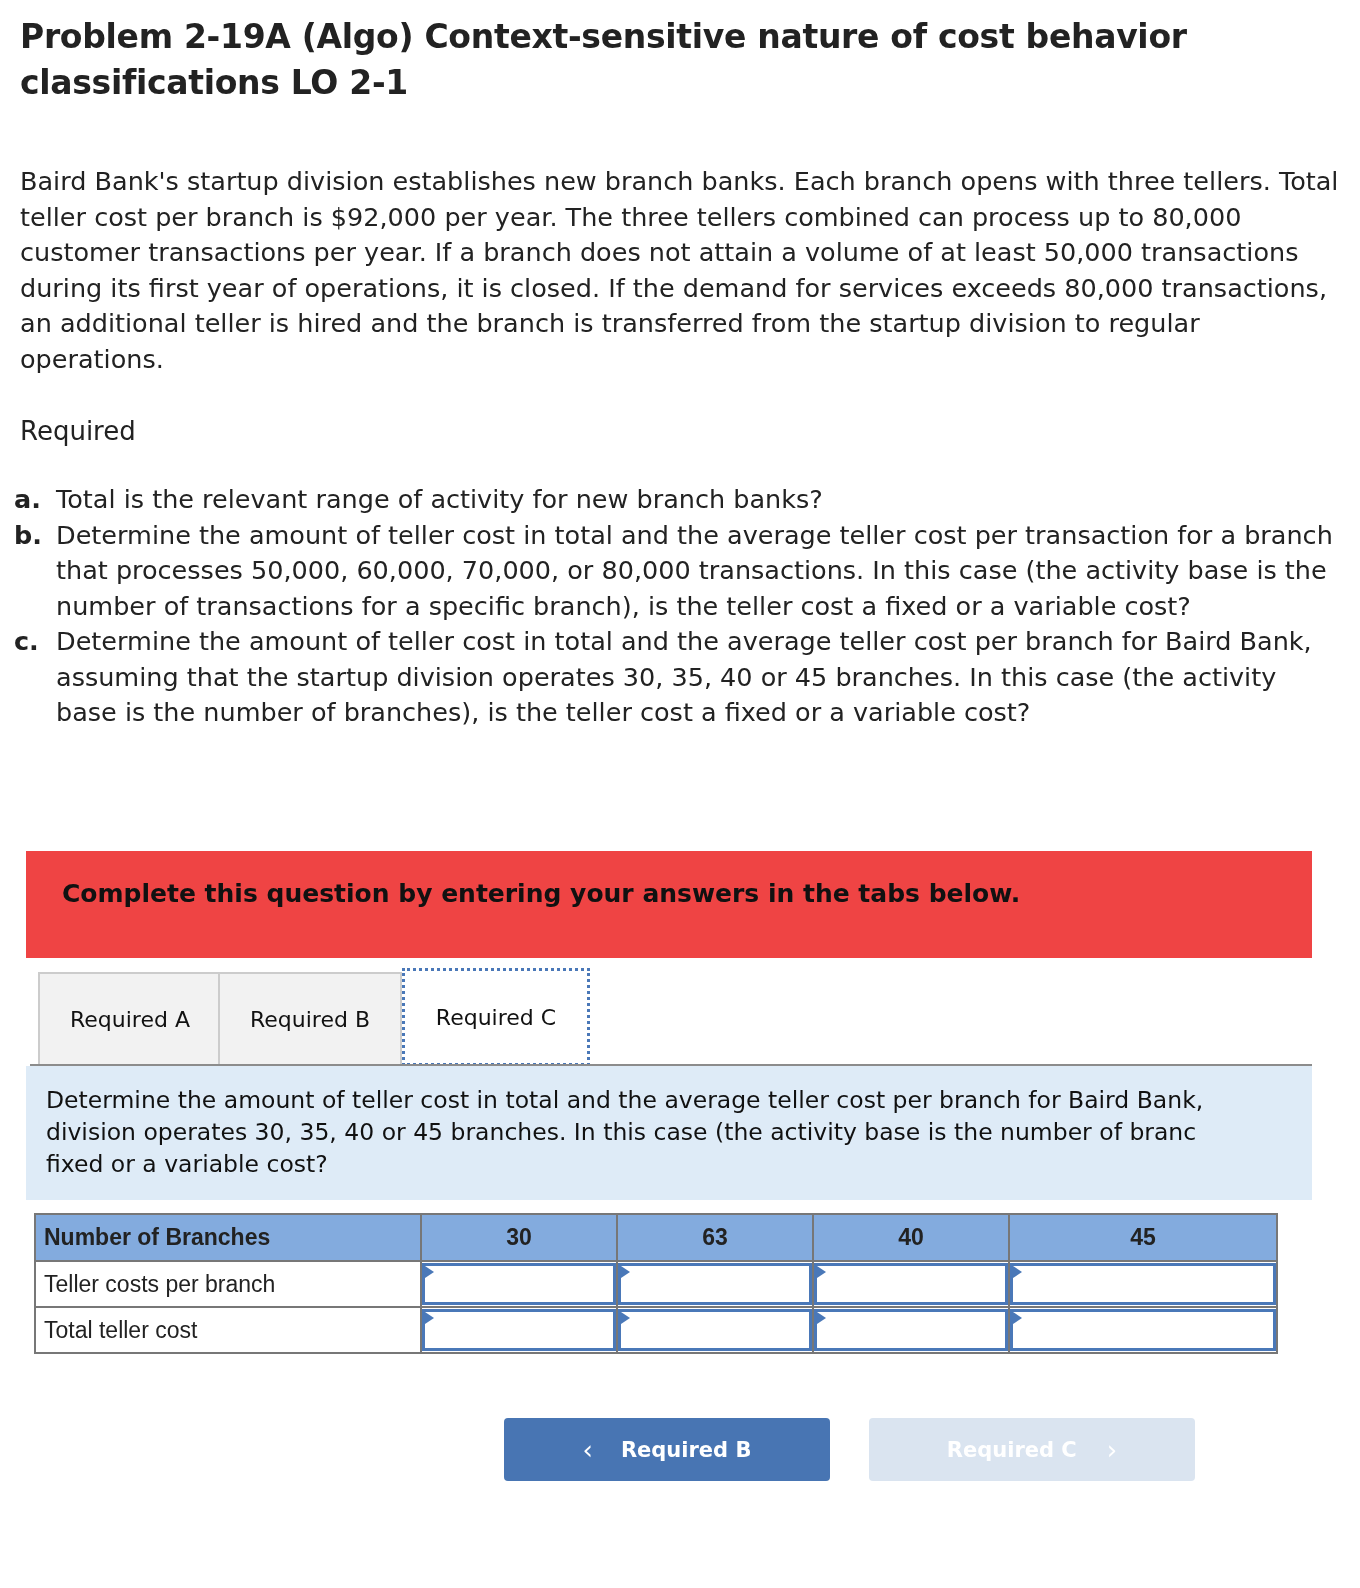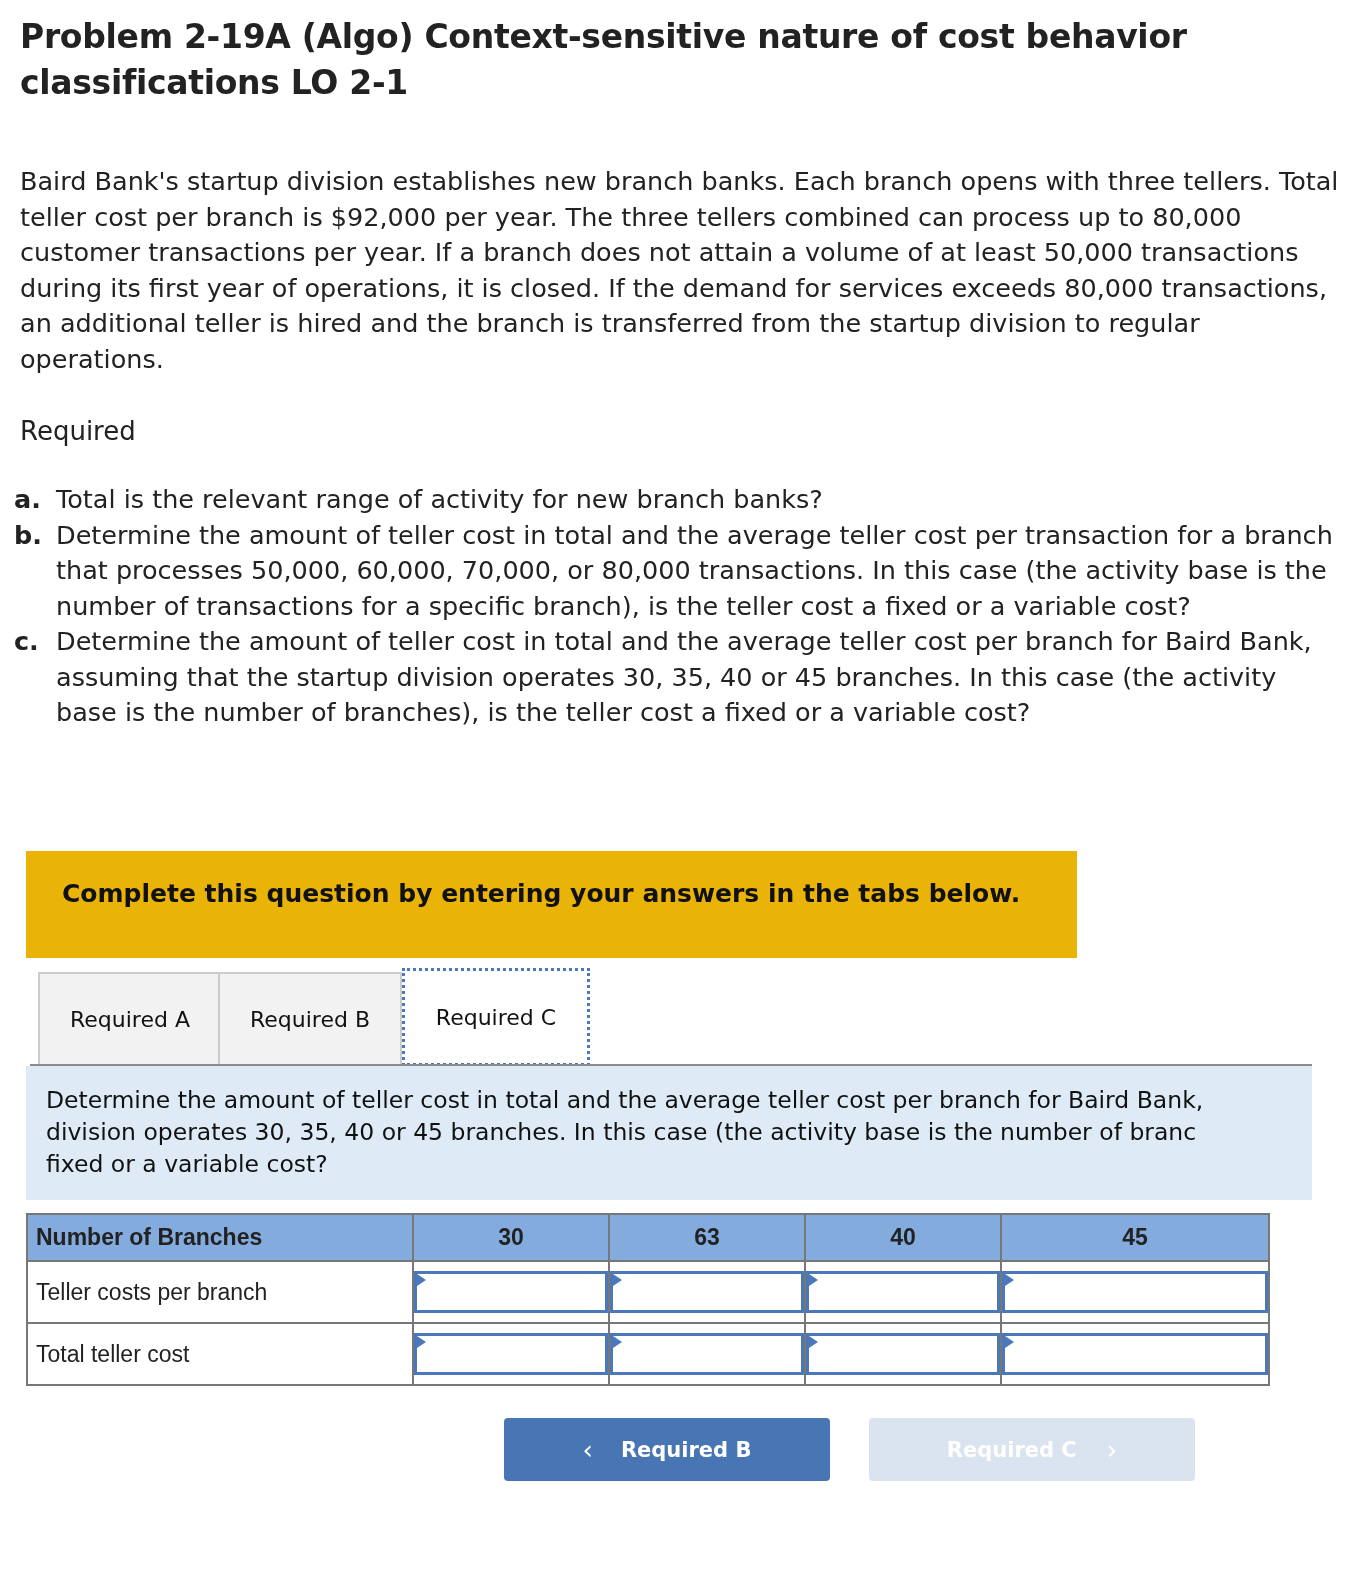--- a/index.html
+++ b/index.html
@@ -3,33 +3,33 @@
 <meta charset="utf-8">
 <style>
   html, body { margin:0; padding:0; background:#fff; }
   body { width:1360px; height:1588px; position:relative; overflow:hidden; font-family:"Liberation Sans", sans-serif; color:#1e1e1e; }
   .title { position:absolute; left:20px; top:14px; width:1300px; font-family:"DejaVu Sans", sans-serif; font-weight:bold; font-size:33px; line-height:46px; color:#222; letter-spacing:-0.3px; }
   .intro { position:absolute; left:20px; top:164px; width:1320px; font-family:"DejaVu Sans", sans-serif; font-size:25.5px; line-height:35.5px; color:#222; }
   .req-heading { position:absolute; left:20px; top:416px; font-family:"DejaVu Sans", sans-serif; font-weight:normal; font-size:26px; color:#222; }
   .req-list { position:absolute; left:14px; top:482px; width:1320px; font-family:"DejaVu Sans", sans-serif; font-size:25.5px; line-height:35.5px; color:#222; margin:0; padding:0; list-style:none; }
   .req-list li { position:relative; padding-left:42px; }
   .req-list .letter { position:absolute; left:0; top:0; font-weight:bold; }
-  .banner { position:absolute; left:26px; top:851px; width:1051px; height:107px; background:#eab308; }
+  .banner { position:absolute; left:26px; top:851px; width:1286px; height:107px; background:#ef4444; }
   .banner span { position:absolute; left:36px; top:28px; font-family:"DejaVu Sans", sans-serif; font-weight:bold; font-size:25px; color:#111; }
   .tabs { position:absolute; left:30px; top:972px; height:94px; }
   .tab { position:absolute; top:0; height:92px; background:#f2f2f2; border:2px solid #ccc; border-bottom:none; box-sizing:border-box; font-family:"DejaVu Sans", sans-serif; font-size:22px; color:#111; display:flex; align-items:center; justify-content:center; cursor:pointer; }
   .tab.active { background:#fff; border:3px dotted #4a78b8; }
   .tab-line { position:absolute; left:30px; top:1064px; width:1282px; height:2px; background:#8c8c8c; }
   .prompt { position:absolute; left:26px; top:1066px; width:1286px; height:134px; background:#deebf7; overflow:hidden; }
   .prompt p { margin:0; position:absolute; left:20px; top:18px; width:1400px; font-family:"DejaVu Sans", sans-serif; font-size:23.5px; line-height:32px; color:#111; white-space:pre-line; }
-  table.grid { position:absolute; left:26px; top:1213px; border-collapse:collapse; font-family:"Liberation Sans", sans-serif; font-size:23px; }
+  table.grid { position:absolute; left:34px; top:1213px; border-collapse:collapse; font-family:"Liberation Sans", sans-serif; font-size:23px; }
   table.grid th { background:#83abde; color:#222; font-weight:bold; height:45px; border:2px solid #777; padding:0 8px; }
   table.grid th.first { text-align:left; }
   table.grid td { height:44px; border:2px solid #777; padding:0; }
-  table.grid td.label { padding:8px 8px; color:#222; }
+  table.grid td.label { padding:0 8px; color:#222; }
   .cell-input { position:relative; width:100%; height:42px; box-sizing:border-box; border:3px solid #4a78b8; background:#fff; }
   .cell-input::before { content:""; position:absolute; left:0; top:0; border-left:9px solid #4a78b8; border-top:6px solid transparent; border-bottom:6px solid transparent; }
   .btn { position:absolute; top:1418px; width:326px; height:63px; border-radius:4px; font-family:"DejaVu Sans", sans-serif; font-weight:bold; font-size:21px; color:#fff; display:flex; align-items:center; justify-content:center; cursor:pointer; }
   .btn.prev { left:504px; background:#4875b3; }
   .btn.next { left:869px; background:#dae4f0; color:#fff; }
   .chev { font-weight:normal; font-size:26px; }
 </style>
 </head>
 <body>
 

